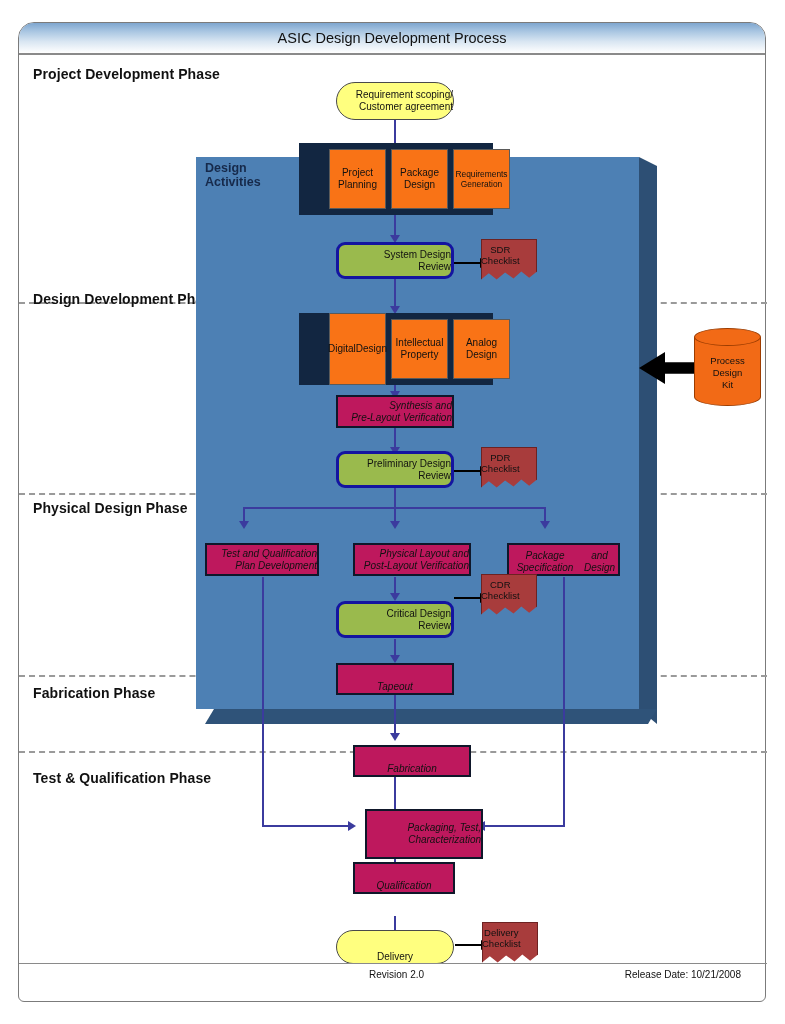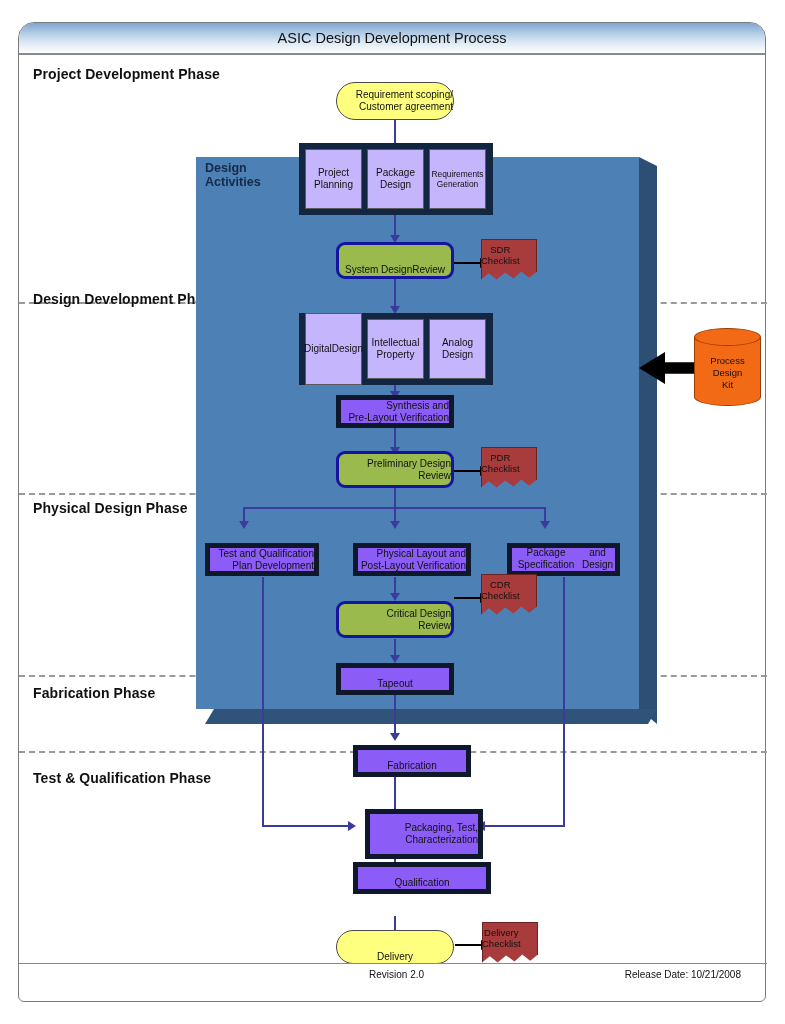--- a/index.html
+++ b/index.html
@@ -25,27 +25,27 @@
         background:#2f5379;clip-path:polygon(0 100%,9px 0,452px 0,443px 100%);}
   #panel-shadow-right{position:absolute;left:620px;top:134px;width:18px;height:567px;
         background:#2d4f74;clip-path:polygon(0 0,18px 9px,18px 567px,0 552px);}
   #panel{position:absolute;left:177px;top:134px;width:443px;height:552px;background:#4d80b4;}
   #panel-title{position:absolute;left:186px;top:138px;width:110px;font-size:12.5px;font-weight:bold;
         color:#16294a;line-height:14px;}
 
   
   .node{position:absolute;box-sizing:border-box;display:flex;align-items:flex-end;justify-content:center;
         text-align:center;font-size:10px;color:#111;line-height:12px;}
-  .yellow{background:#8b5cf6;border:5px solid #0f172a;}
+  .yellow{background:#be185d;border:2px solid #0f172a;font-style:italic;}
   .oval{background:#ffff7f;border:1px solid #4a4a4a;border-radius:999px;}
   .review{background:#9aba4d;border:3px solid #1414a0;border-radius:9px;}
   .group{position:absolute;background:#122641;box-sizing:border-box;}
-  .inner{position:absolute;background:#c4b5fd;border:1px solid #5a5a5a;box-sizing:border-box;
+  .inner{position:absolute;background:#f97316;border:1px solid #5a5a5a;box-sizing:border-box;
          display:flex;align-items:center;justify-content:center;text-align:center;
-         font-size:10px;line-height:12px;color:#111;}
+         font-size:10px;line-height:12px;color:#111;margin-left:24px;}
   .inner.small{font-size:8.4px;line-height:10px;}
 
   
   .checklist{position:absolute;width:56px;height:44px;}
   .checklist .shape{position:absolute;inset:0;background:#a83c3c;border:1px solid #6d2222;
      clip-path:polygon(0 0,100% 0,100% 74%,86% 88%,72% 74%,58% 90%,43% 76%,28% 92%,14% 78%,0 92%);}
   .checklist .txt{position:absolute;inset:0;display:flex;align-items:flex-start;justify-content:flex-start;
      padding-top:5px;text-align:center;font-size:9.5px;line-height:11px;color:#111;}
 
   
@@ -180,21 +180,21 @@
       <div class="inner" style="left:68px;top:6px;width:57px;height:60px;flex-direction:column">
         <div>Package</div>
         <div>Design</div>
       </div>
       <div class="inner small" style="left:130px;top:6px;width:57px;height:60px;flex-direction:column">
         <div>Requirements</div>
         <div>Generation</div>
       </div>
     </div>
 
-    <div class="node review" style="left:317px;top:219px;width:118px;height:37px;flex-direction:row">
+    <div class="node review" style="left:317px;top:219px;width:118px;height:37px;flex-direction:column">
       <div>System Design</div>
       <div>Review</div>
     </div>
     <div class="checklist" style="left:462px;top:216px">
       <div class="shape"></div>
       <div class="txt">
         <div>
           <div>SDR</div>
           <div>Checklist</div>
         </div>
@@ -264,21 +264,21 @@
 
     <div class="node yellow" style="left:317px;top:640px;width:118px;height:32px">Tapeout</div>
 
     <div class="node yellow" style="left:334px;top:722px;width:118px;height:32px">Fabrication</div>
 
     <div class="node yellow" style="left:346px;top:786px;width:118px;height:50px;flex-direction:column">
       <div>Packaging, Test,</div>
       <div>Characterization</div>
     </div>
 
-    <div class="node yellow" style="left:334px;top:839px;width:138px;height:32px">Qualification</div>
+    <div class="node yellow" style="left:334px;top:839px;width:102px;height:32px">Qualification</div>
 
     <div class="node oval" style="left:317px;top:907px;width:118px;height:34px">Delivery</div>
     <div class="checklist" style="left:463px;top:899px">
       <div class="shape"></div>
       <div class="txt">
         <div>
           <div>Delivery</div>
           <div>Checklist</div>
         </div>
       </div>

